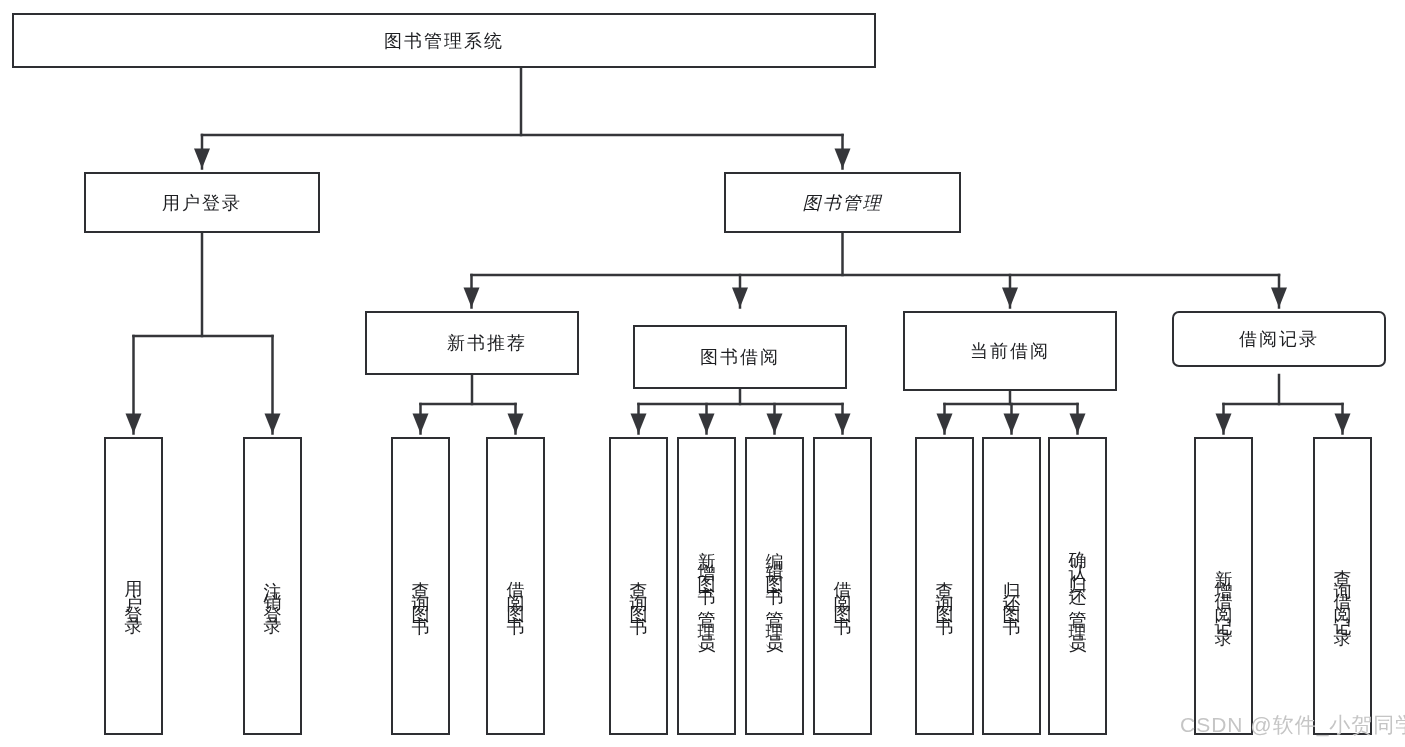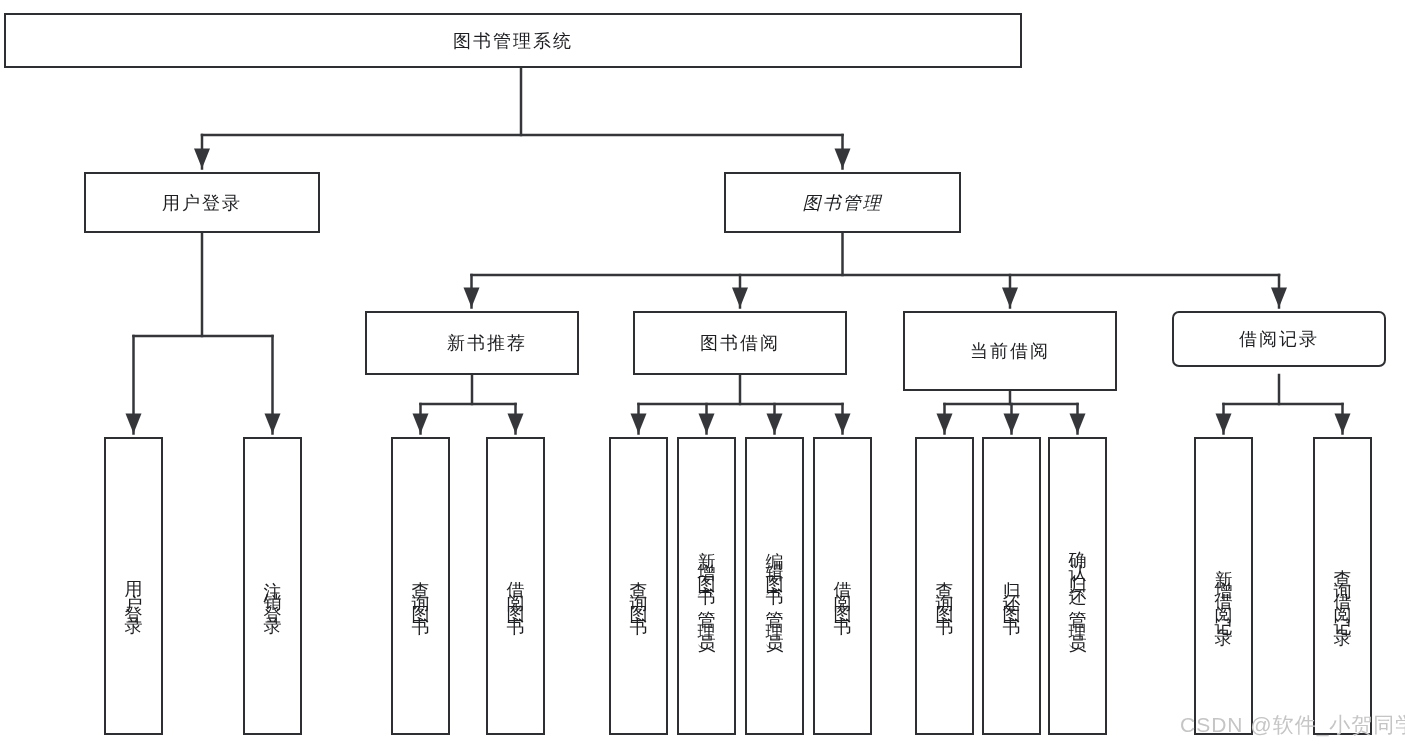--- a/index.html
+++ b/index.html
@@ -112,27 +112,27 @@
 
       <g>
         <path d="M1279,375 V404"></path>
         <path d="M1223.5,404 H1342.5"></path>
         <path d="M1223.5,404 V433.5" marker-end="url(#arrow)"></path>
         <path d="M1342.5,404 V433.5" marker-end="url(#arrow)"></path>
       </g>
     </g>
   </svg>
 
-  <div class="node" style="left:4px; top:13px; width:1018px; height:55px;font-family:Liberation Serif, serif;">图书管理系统</div>
+  <div class="node" style="left:12px; top:13px; width:864px; height:55px;font-family:Liberation Serif, serif;">图书管理系统</div>
 
   <div class="node" style="left:84px; top:172px; width:236px; height:61px;">用户登录</div>
   <div class="node" style="left:724px; top:172px; width:237px; height:61px;font-style:italic;">图书管理</div>
 
   <div class="node" style="left:365px; top:311px; width:214px; height:64px;padding-left:30px;">新书推荐</div>
-  <div class="node" style="left:633px; top:311px; width:214px; height:64px;">图书借阅</div>
+  <div class="node" style="left:633px; top:325px; width:214px; height:64px;">图书借阅</div>
   <div class="node" style="left:903px; top:311px; width:214px; height:80px;">当前借阅</div>
   <div class="node" style="left:1172px; top:311px; width:214px; height:56px;border-radius:7px;">借阅记录</div>
 
   <div class="node leaf" style="left:104px; top:437px; width:59px; height:298px;">用户登录</div>
   <div class="node leaf" style="left:243px; top:437px; width:59px; height:298px;">注销登录</div>
 
   <div class="node leaf" style="left:391px; top:437px; width:59px; height:298px;">查询图书</div>
   <div class="node leaf" style="left:486px; top:437px; width:59px; height:298px;">借阅图书</div>
 
   <div class="node leaf" style="left:609px; top:437px; width:59px; height:298px;">查询图书</div>

